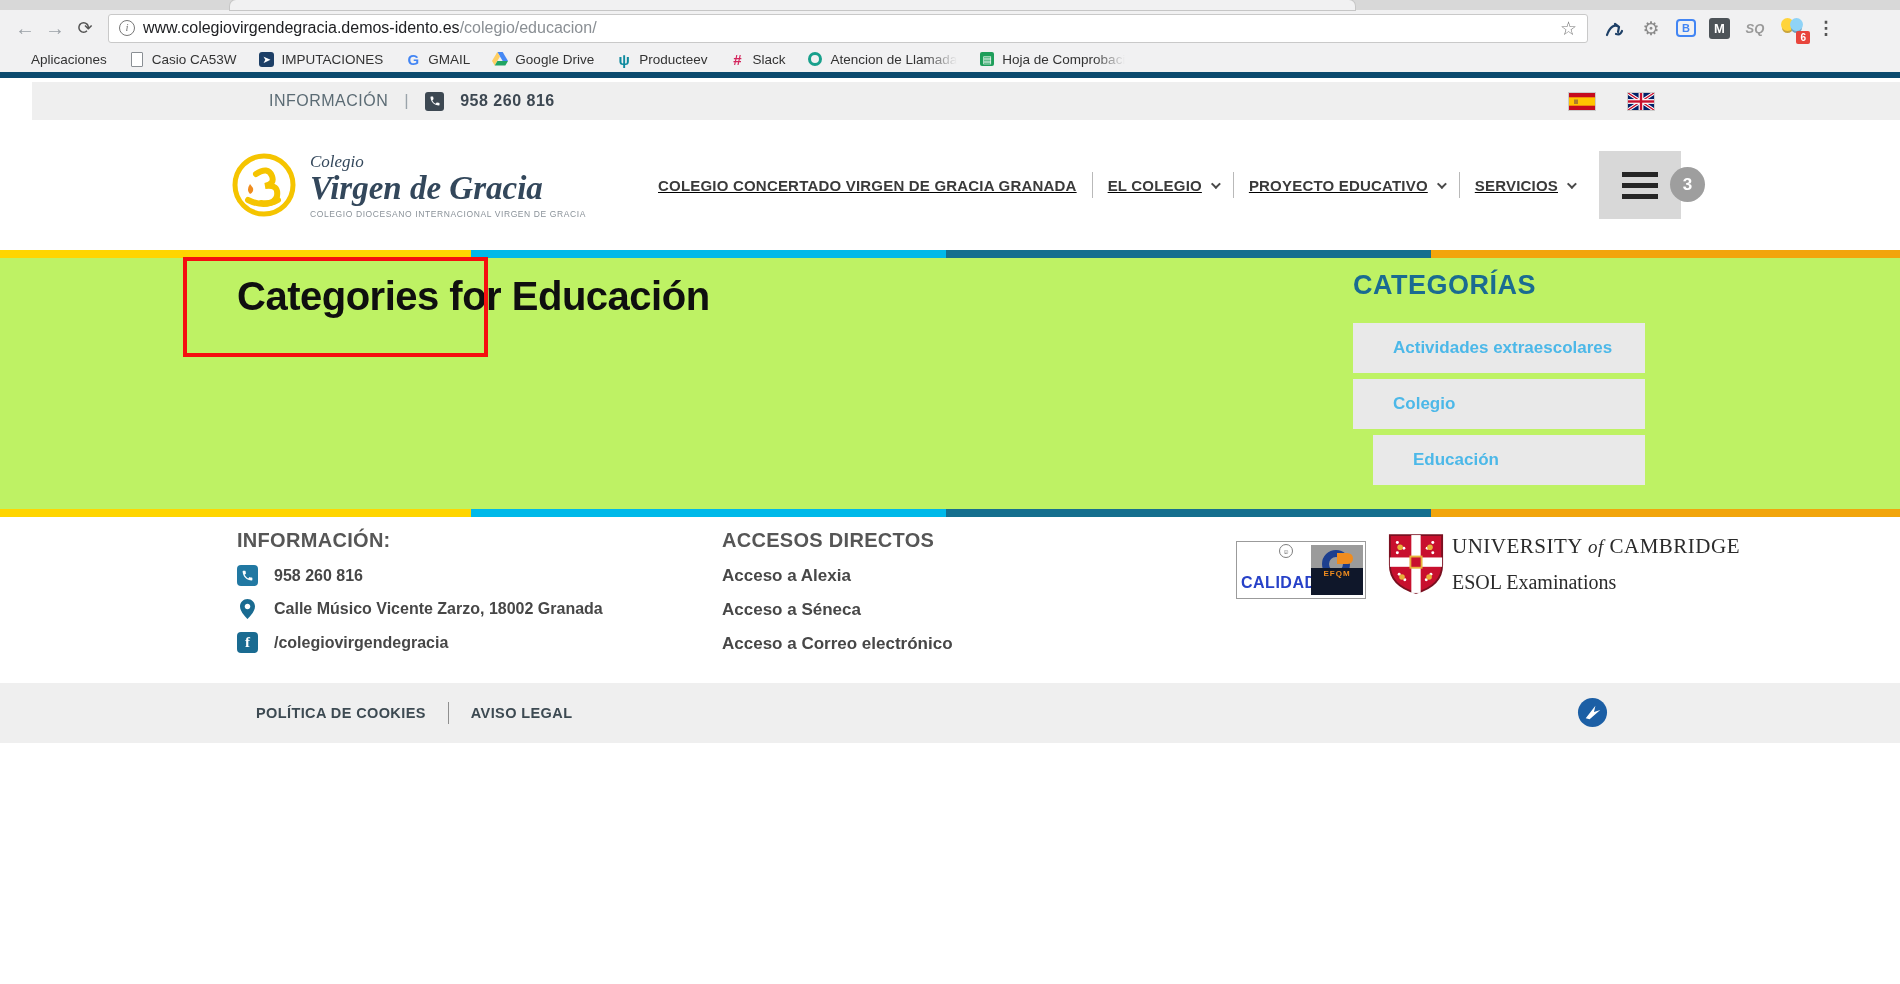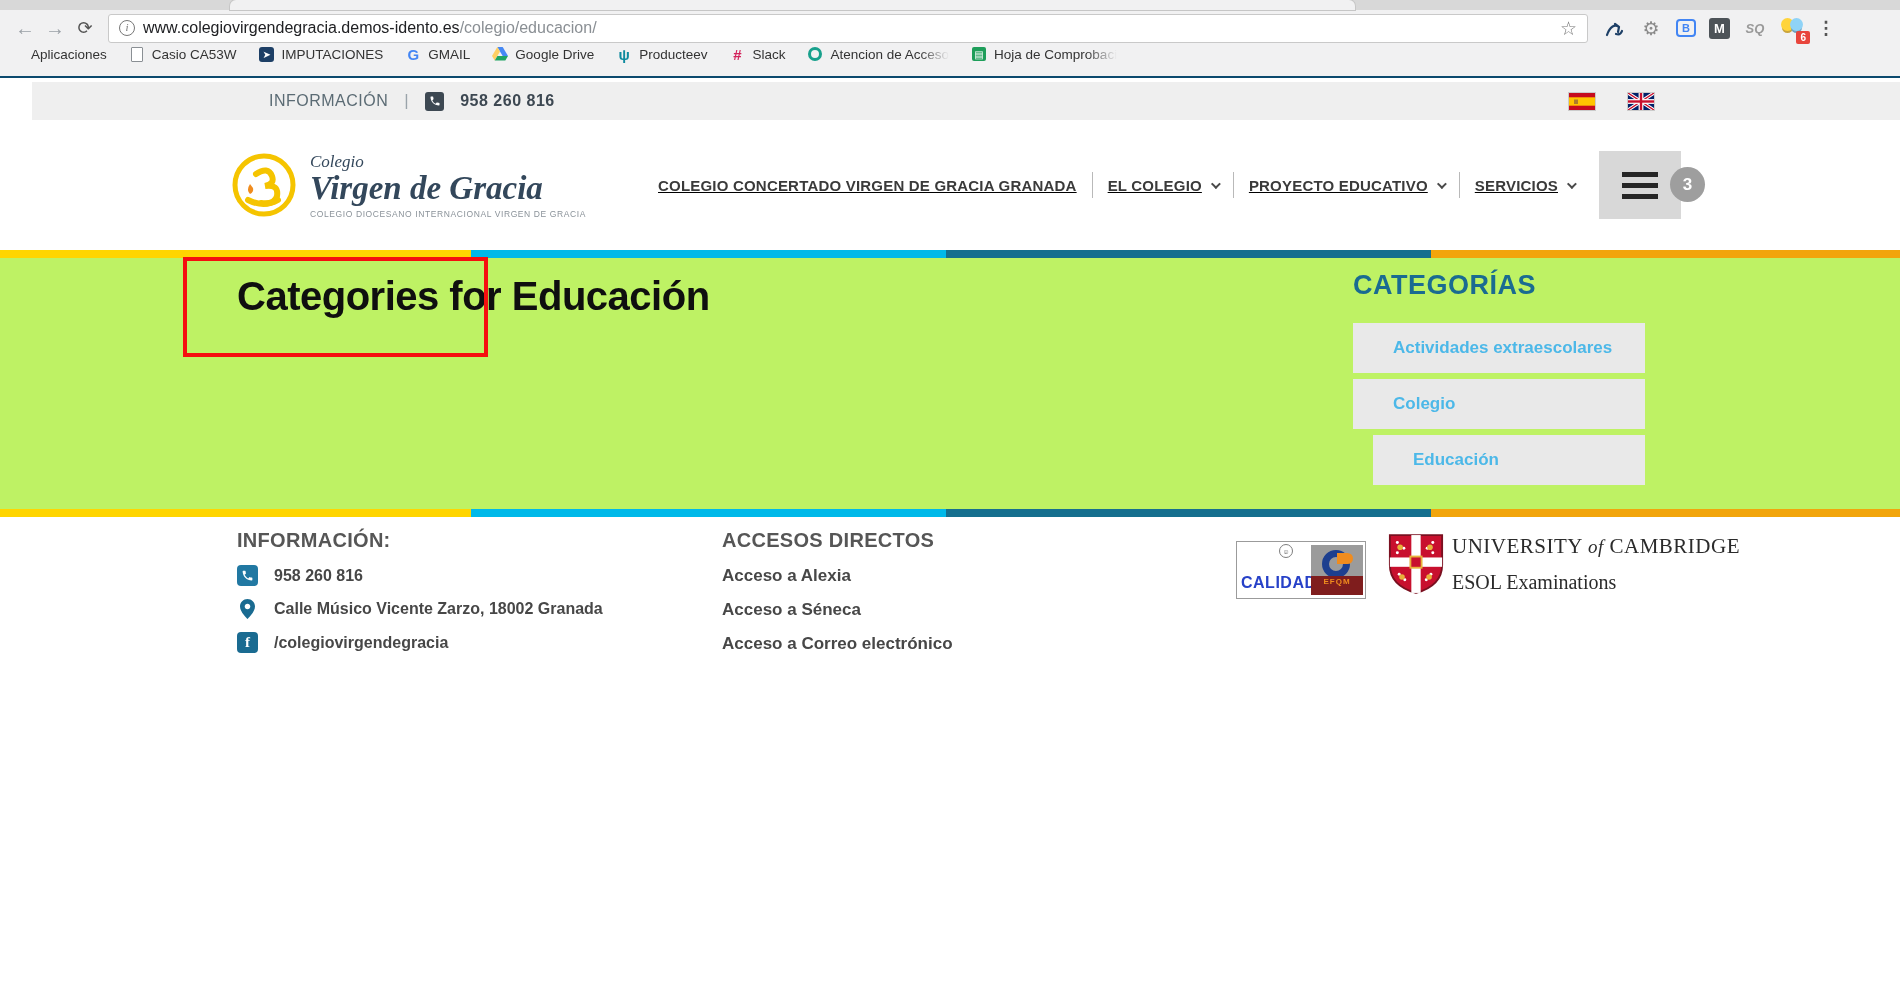--- a/index.html
+++ b/index.html
@@ -18,21 +18,21 @@
   .url .path { color:#8a8f94; }
   .omni-star { margin-left:auto; font-size:19px; color:#767676; }
   .extrow { display:flex; align-items:center; gap:13px; margin-left:14px; }
   .ext { width:24px; height:24px; display:flex; align-items:center; justify-content:center; position:relative; font-size:15px; }
   .ext .bulbs { position:relative; width:22px; height:20px; }
   .bulb { position:absolute; width:13px; height:13px; border-radius:50%; top:0; }
   .bulb.y { left:0; background:#ffd43b; box-shadow:0 3px 0 -1px #caa53d; }
   .bulb.b { left:9px; background:#8fd3f7; box-shadow:0 3px 0 -1px #6fa3c0; }
   .ext-badge { position:absolute; right:-6px; bottom:-4px; background:#e8453c; color:#fff; font-size:10px; font-weight:bold; padding:1px 4px; border-radius:2px; }
   .menu-dots { font-size:18px; color:#555; font-weight:bold; letter-spacing:0; }
-  .bookmarksbar { height:32px; background:#f1f1f2; border-bottom:2px solid #0c4a6e; display:flex; align-items:flex-start; padding:0 8px; gap:22px; }
+  .bookmarksbar { height:32px; background:#f1f1f2; border-bottom:6px solid #0c4a6e; display:flex; align-items:center; padding:0 8px; gap:22px; }
   .bm { display:flex; align-items:center; gap:7px; font-size:13.5px; color:#333; white-space:nowrap; }
   .bmicon { width:16px; height:16px; display:inline-flex; align-items:center; justify-content:center; flex:none; }
   .grid9 { display:grid; grid-template-columns:repeat(3,4px); grid-template-rows:repeat(3,4px); gap:1px; }
   .grid9 i { display:block; }
   .pageicon { width:12px; height:15px; background:#fff; border:1.5px solid #8a8f94; border-radius:1px; position:relative; }
   .sq-navy { width:15px; height:15px; background:#1d3f66; border-radius:3px; color:#fff; font-size:10px; display:flex; align-items:center; justify-content:center; }
   .g-letter { color:#4285f4; font-weight:bold; font-size:15px; }
   .producteev-y { color:#0e8a9e; font-weight:bold; font-size:15px; }
   .slack-hash { color:#d3245c; font-weight:bold; font-size:15px; }
   .atencion-ring { width:14px; height:14px; border:3px solid #18a08c; border-radius:50%; }
@@ -84,21 +84,21 @@
   .f-row { display:flex; align-items:center; gap:16px; margin-top:13px; color:#474747; font-size:16px; font-weight:bold; }
   .f-chip { width:21px; height:21px; background:#2178a2; border-radius:4px; display:flex; align-items:center; justify-content:center; flex:none; }
   .f-links { position:absolute; left:722px; top:12px; }
   .f-link { display:block; margin-top:14px; color:#474747; font-size:17px; font-weight:bold; text-decoration:none; }
   .calidad { position:absolute; left:1236px; top:24px; width:130px; height:58px; background:#fff; border:1px solid #9b9b9b; }
   .calidad .mini-emblem { position:absolute; left:42px; top:2px; width:14px; height:14px; border:1px solid #7d7d7d; border-radius:50%; font-size:7px; color:#555; text-align:center; line-height:13px; }
   .calidad .cal-word { position:absolute; left:4px; bottom:6px; color:#2741c8; font-size:16px; font-weight:bold; letter-spacing:0.5px; }
   .efqm { position:absolute; right:2px; top:3px; width:52px; height:50px; background:#9b9b9b; }
   .efqm .ring { position:absolute; left:11px; top:5px; width:28px; height:28px; border:7px solid #1d3f8f; border-radius:50%; }
   .efqm .wedge { position:absolute; left:26px; top:8px; width:16px; height:11px; background:#f08c1e; border-radius:0 8px 8px 0; }
-  .efqm .bar { position:absolute; left:0; right:0; bottom:0; height:19px; background:#7f1d1d; color:#f08c1e; font-size:8px; font-weight:bold; text-align:center; line-height:11px; letter-spacing:1px; }
+  .efqm .bar { position:absolute; left:0; right:0; bottom:0; height:27px; background:#0f172a; color:#f08c1e; font-size:8px; font-weight:bold; text-align:center; line-height:11px; letter-spacing:1px; }
   .cambridge { position:absolute; left:1388px; top:16px; display:flex; align-items:center; gap:8px; }
   .cam-txt { font-family:"Liberation Serif",serif; color:#2b2b2b; }
   .cam-txt .line1 { font-size:21px; letter-spacing:0.5px; }
   .cam-txt .line1 .of { font-style:italic; text-transform:none; font-size:19px; }
   .cam-txt .line2 { font-size:20px; margin-top:12px; }
 
   
   .legalbar { height:60px; background:#efefef; display:flex; align-items:center; position:relative; }
   .legal-links { margin-left:256px; display:flex; align-items:center; gap:22px; }
   .legal-link { color:#3d4a52; font-size:14.5px; font-weight:bold; letter-spacing:0.4px; text-decoration:none; }
@@ -191,21 +191,21 @@
       <span>Producteev</span>
     </span>
     <span class="bm">
       <span class="bmicon slack-hash">#</span>
       <span>Slack</span>
     </span>
     <span class="bm">
       <span class="bmicon">
           <span class="atencion-ring"></span>
         </span>
-      <span class="fadeout">Atencion de Acceso</span>
+      <span class="fadeout">Atencion de Llamada</span>
     </span>
     <span class="bm">
       <span class="bmicon">
           <span class="sheet-green">▤</span>
         </span>
       <span class="fadeout">Hoja de Comprobaci</span>
     </span>
   </div>
 
   <div class="gap4"></div>
@@ -381,15 +381,26 @@
             <circle cx="44" cy="47" r="3"></circle>
           </g>
       </svg>
       <div class="cam-txt">
         <div class="line1"><span>UNIVERSITY</span> <span class="of">of</span> <span>CAMBRIDGE</span></div>
         <div class="line2">ESOL Examinations</div>
       </div>
     </div>
   </div>
 
+  <div class="legalbar">
+    <div class="legal-links">
+      <a class="legal-link" href="#">POLÍTICA DE COOKIES</a>
+      <span class="legal-sep"></span>
+      <a class="legal-link" href="#">AVISO LEGAL</a>
+    </div>
+    <svg class="idento" viewBox="0 0 32 32">
+      <circle cx="16" cy="16" r="15" fill="#1c5fa5"></circle>
+      <path d="M9 22 L19 9 L17.5 15.5 L24 13.5 L13 23 Z" fill="#fff"></path>
+    </svg>
+  </div>
 
   <div class="spacer-bottom"></div>
 </div>
 
 </body></html>

